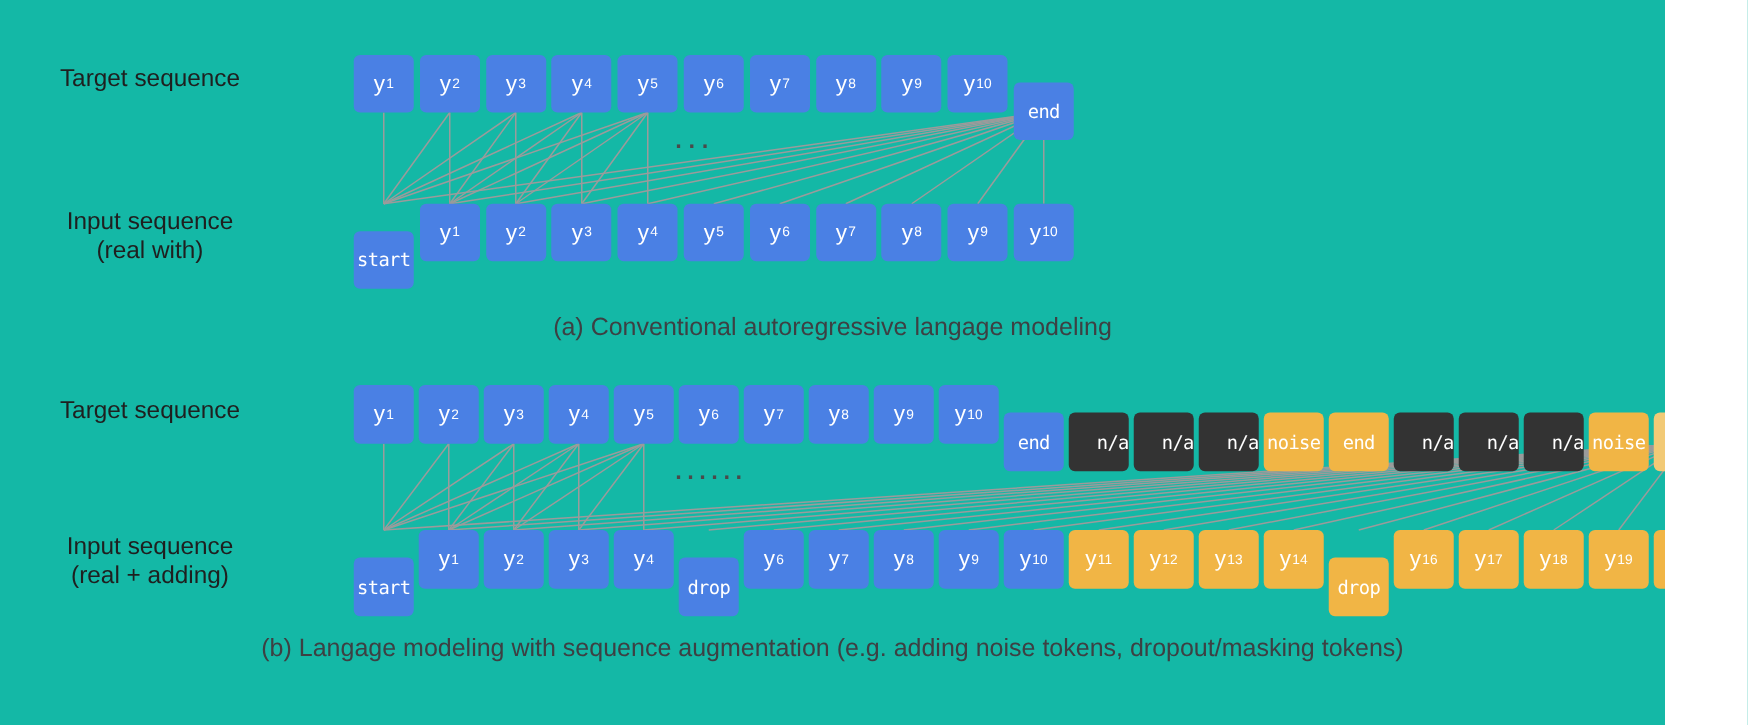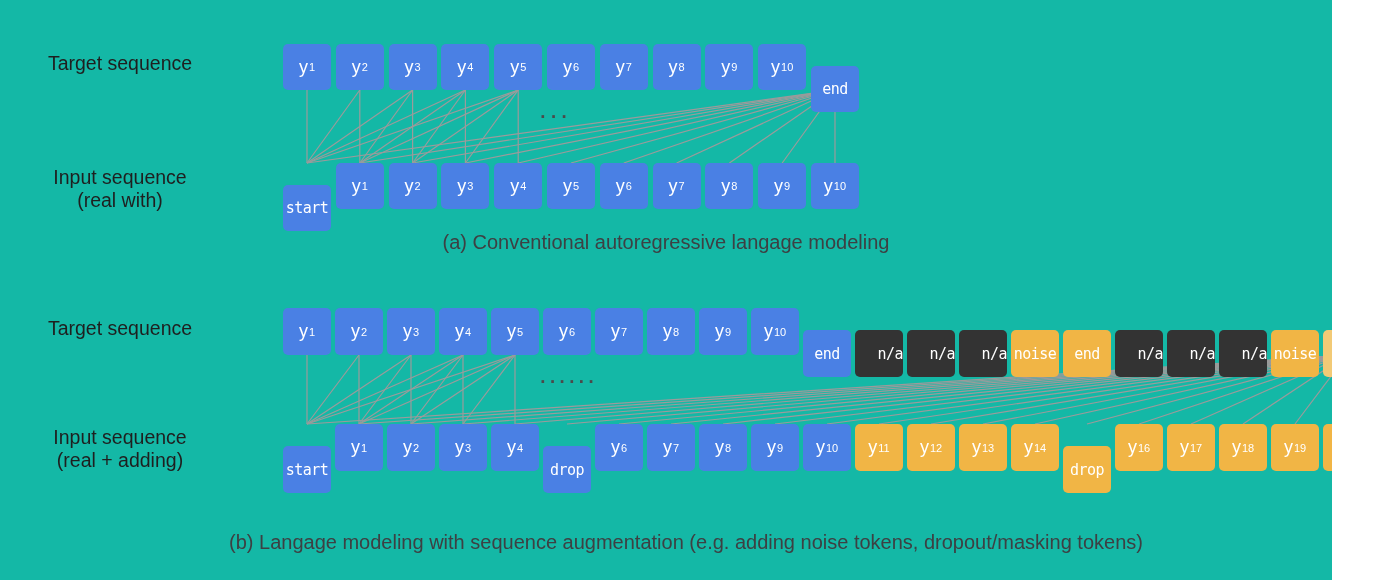--- a/index.html
+++ b/index.html
@@ -48,22 +48,22 @@
     font-family:"DejaVu Sans Mono",monospace;font-weight:bold;
     font-size:16px;line-height:16px;color:#4a4a4a;
   }
   #ellipsis-a{left:538px;top:105px;letter-spacing:1px;}
   #ellipsis-b{left:538px;top:370px;letter-spacing:0;}
 
   .caption{
     position:absolute;left:0;width:100%;
     text-align:center;font-size:20px;color:#3d4043;z-index:2;
   }
-  #caption-a{top:231px;}
-  #caption-b{top:531px;padding-left:20px;}
+  #caption-a{top:251px;}
+  #caption-b{top:508px;}
 </style>
 </head>
 <body>
 
 <div class="page">
 
   <svg id="connectors" width="1398" height="580">
       <line x1="307" y1="90" x2="307" y2="163"></line>
       <line x1="359.8" y1="90" x2="307" y2="163"></line>
       <line x1="359.8" y1="90" x2="359.8" y2="163"></line>

